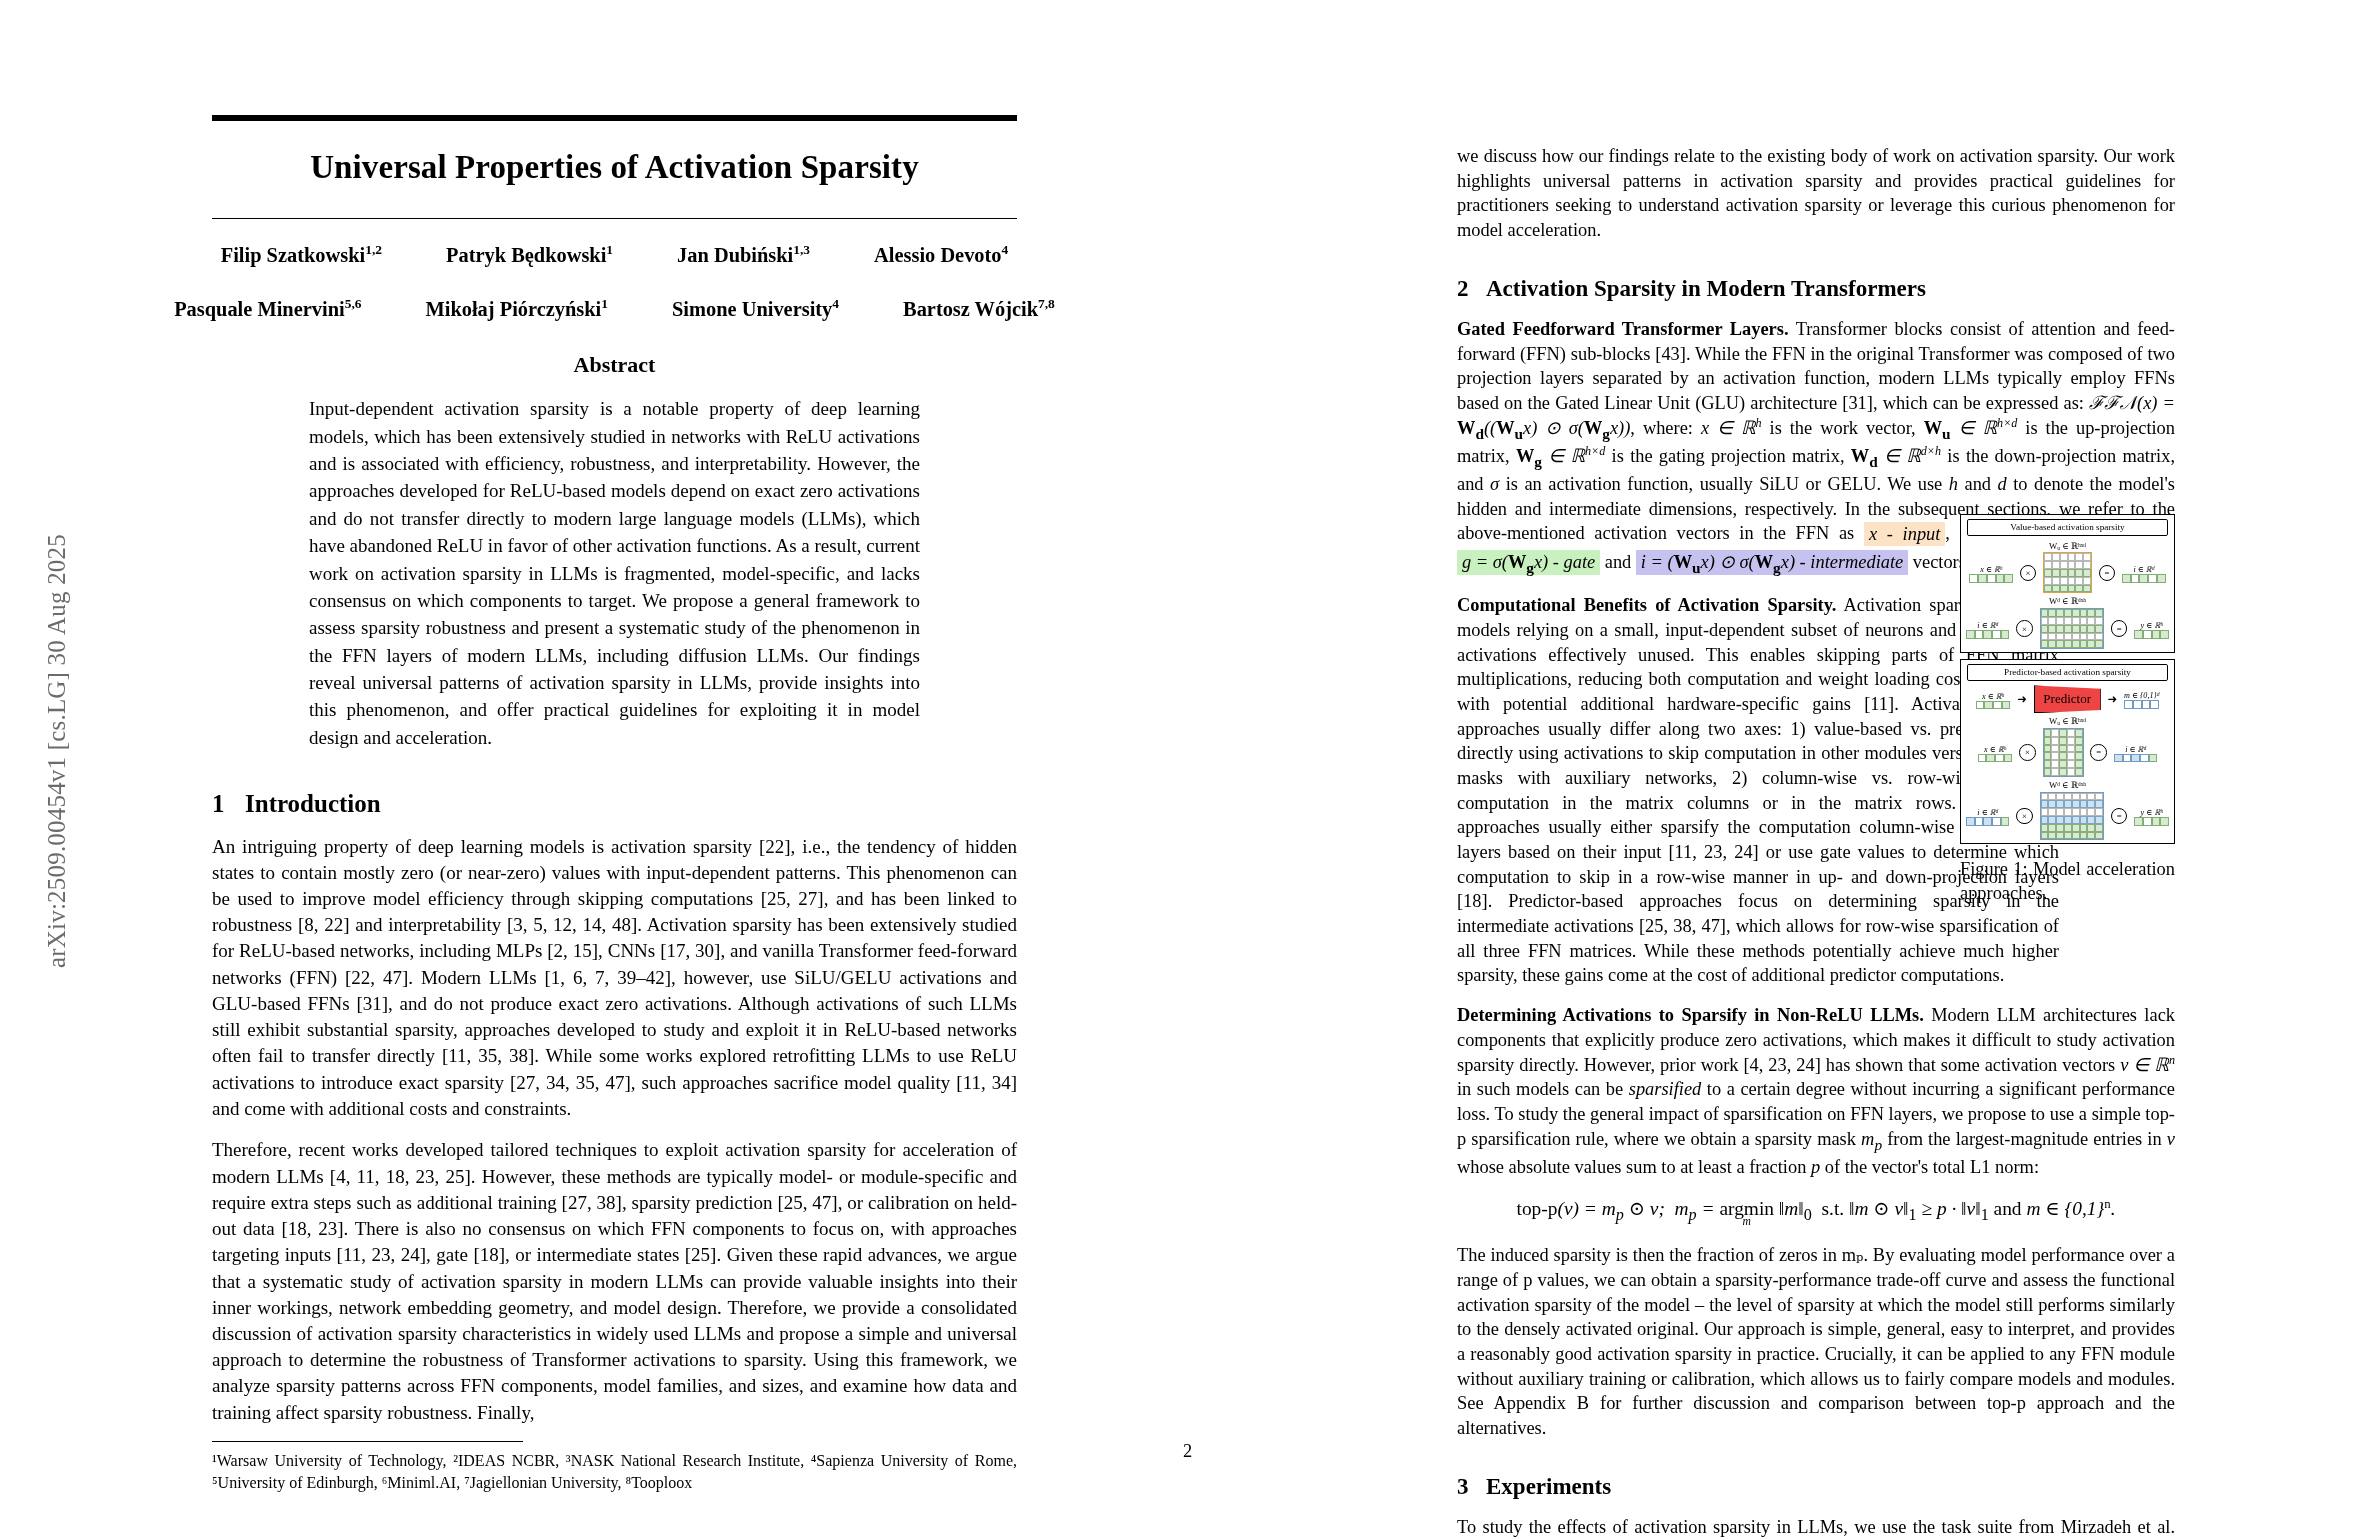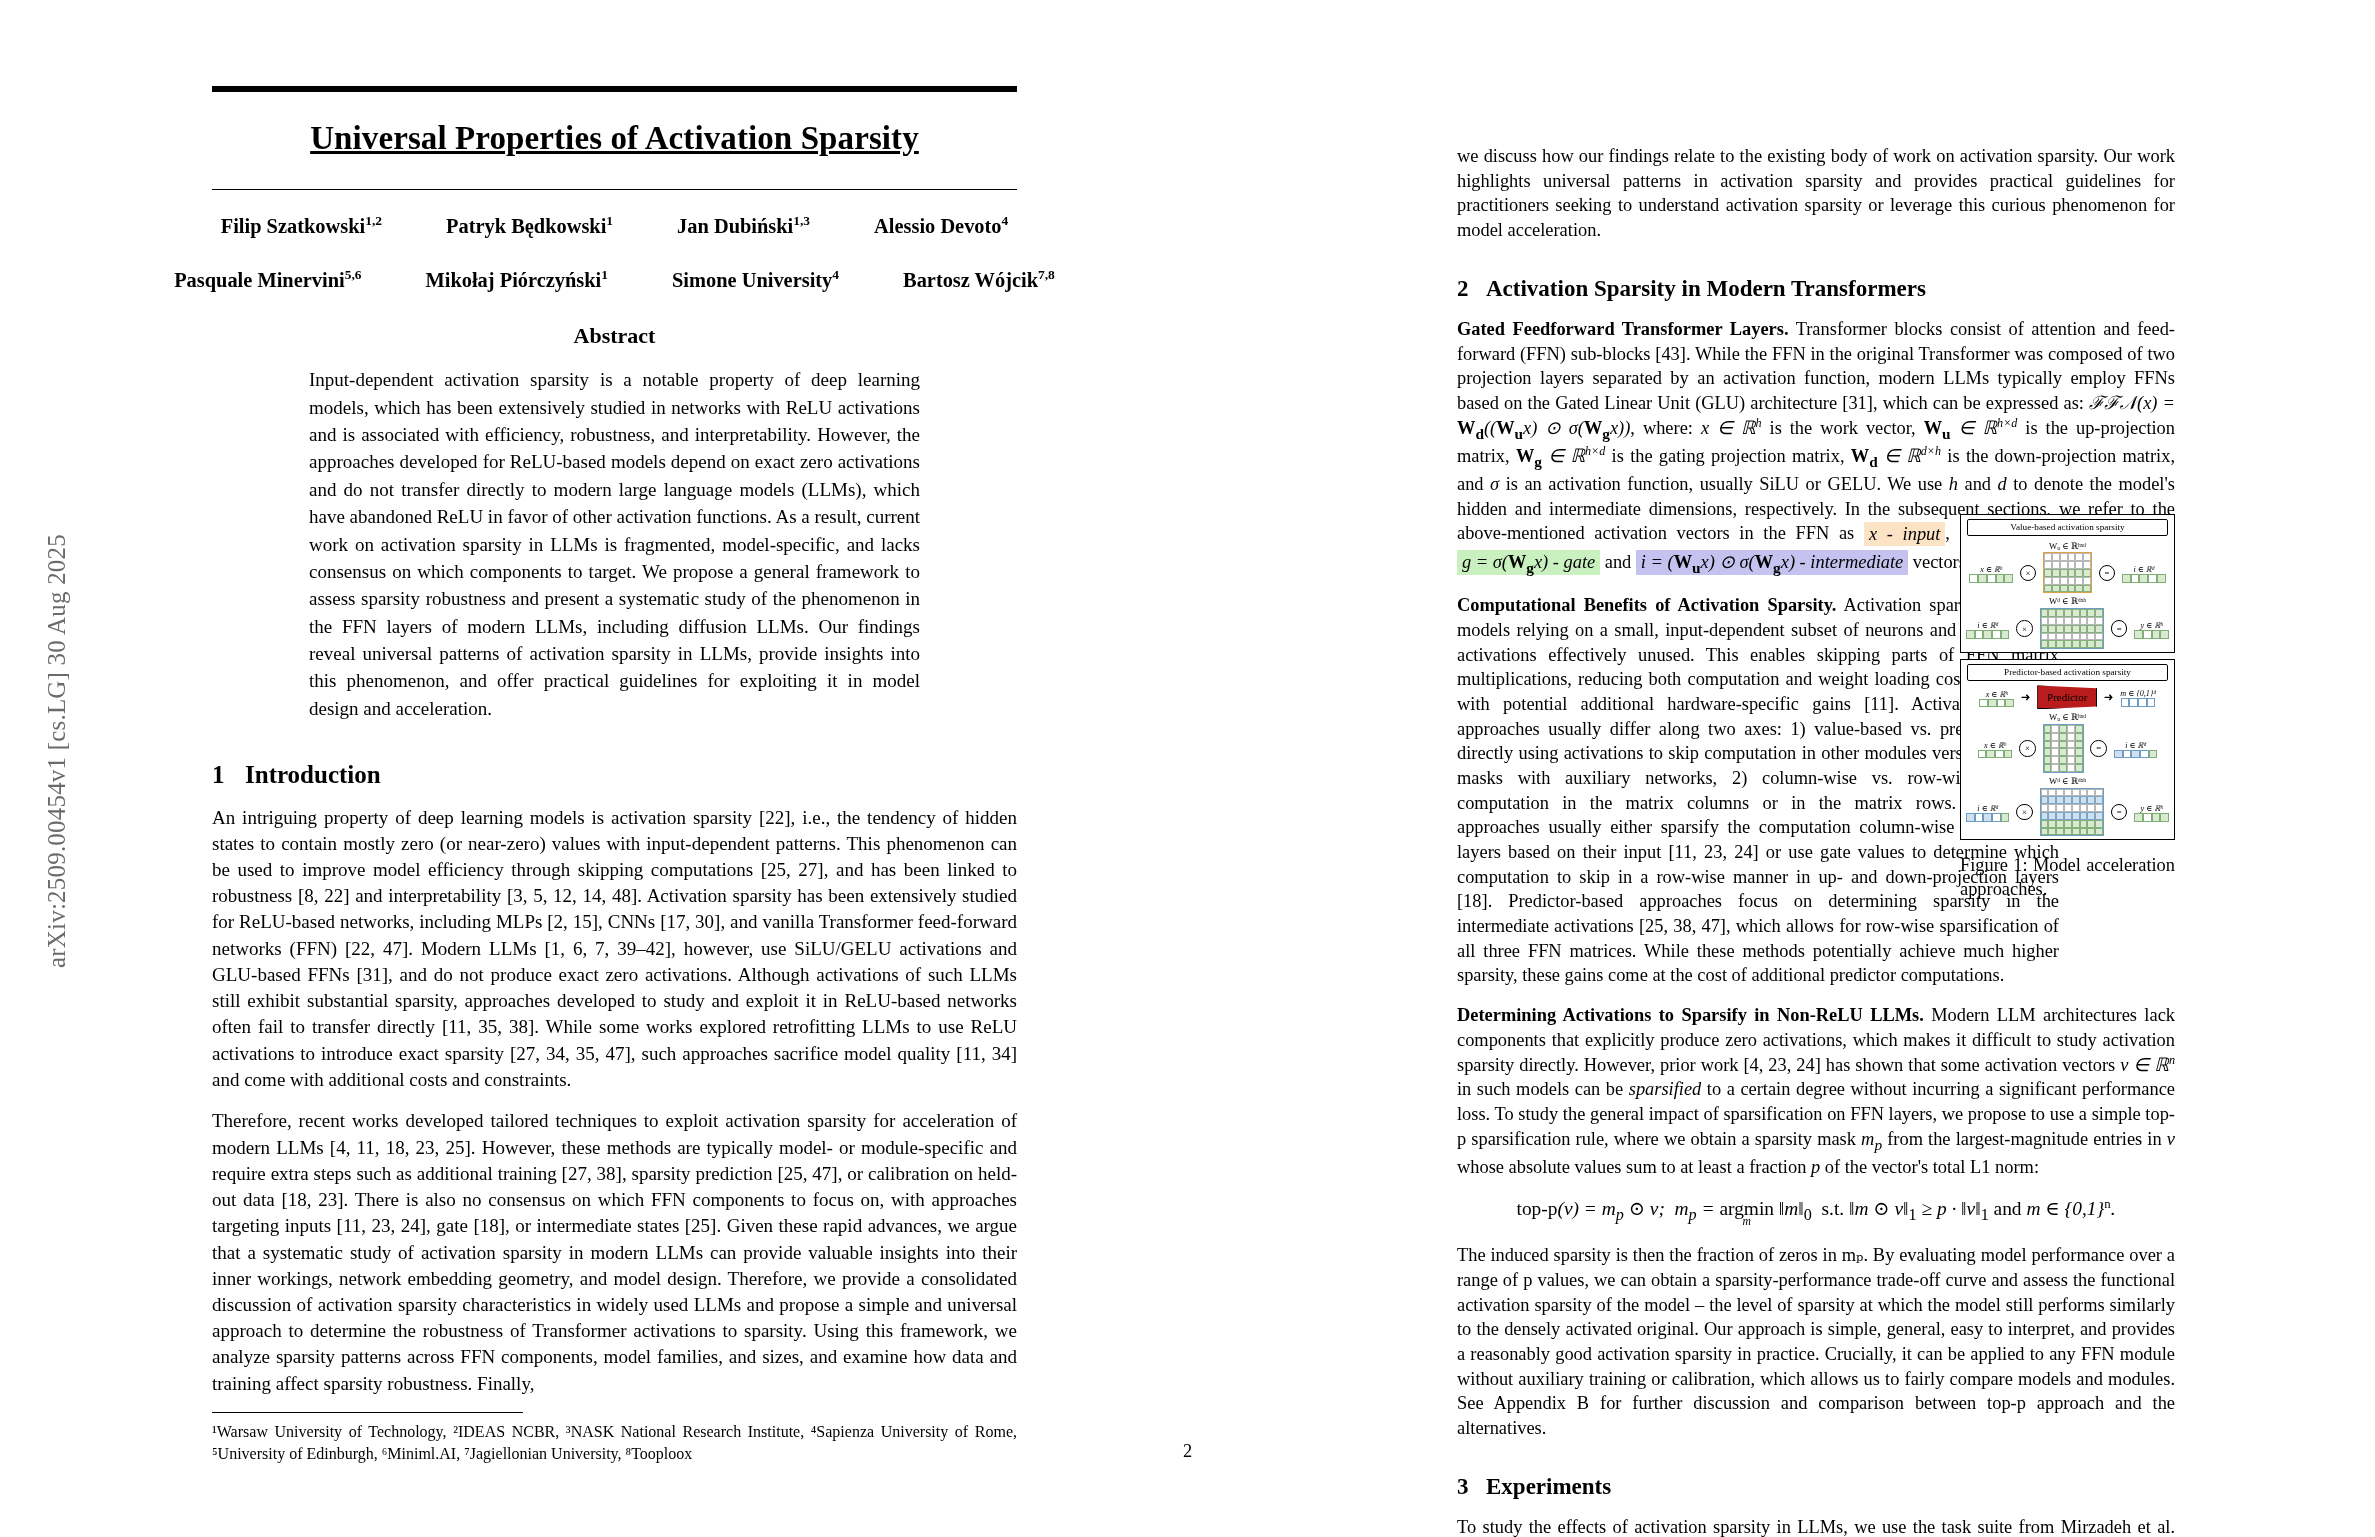--- a/index.html
+++ b/index.html
@@ -48,21 +48,21 @@
 
   
   .rule-thick {
     border-top: 6.8px solid #000;
     margin: 0;
   }
   .rule-thin {
     border-top: 1.9px solid #000;
     margin: 0;
   }
-  .title-area { margin-top: 86px; text-decoration: underline; }
+  .title-area { margin-top: 115px; }
   .paper-title {
     text-align: center;
     font-weight: bold;
     font-size: 33px;
     line-height: 1.30;
     margin: 25px 0 29px 0;
     letter-spacing: 0.1px;
   }
   .paper-title .tline { display: block; }
 
@@ -208,24 +208,24 @@
   .opc {
     width: 14.6px; height: 14.6px; border: 1.2px solid #000; border-radius: 50%;
     display: flex; align-items: center; justify-content: center;
     font-size: 8.7px; flex: none;
   }
   .col-unit { display: flex; flex-direction: column; align-items: center; }
   .with-border-u { border: 1.4px solid #d9a441; padding: 0; }
   .with-border-d { border: 1.4px solid #6f9cc4; padding: 0; }
   .pred-box {
     border: 1.6px solid #000;
-    font-size: 11px;
+    font-size: 13px;
     padding: 4.9px 8.7px;
     clip-path: polygon(0 0, 100% 12%, 100% 88%, 0 100%);
-    background: #b91c1c;
+    background: #ef4444;
   }
   .arrow { font-size: 11.6px; line-height: 1; }
   .fig-caption {
     font-size: 18.4px;
     line-height: 1.3;
     margin-top: 13.6px;
     text-align: justify;
   }
 
   .page-num {

